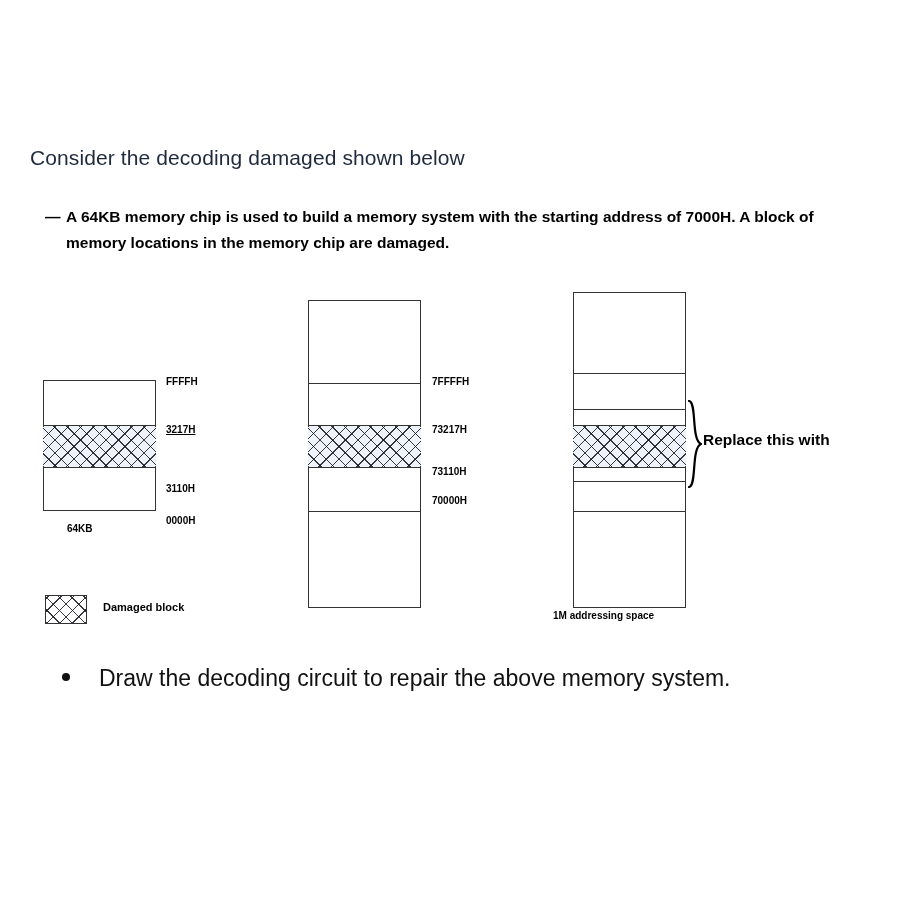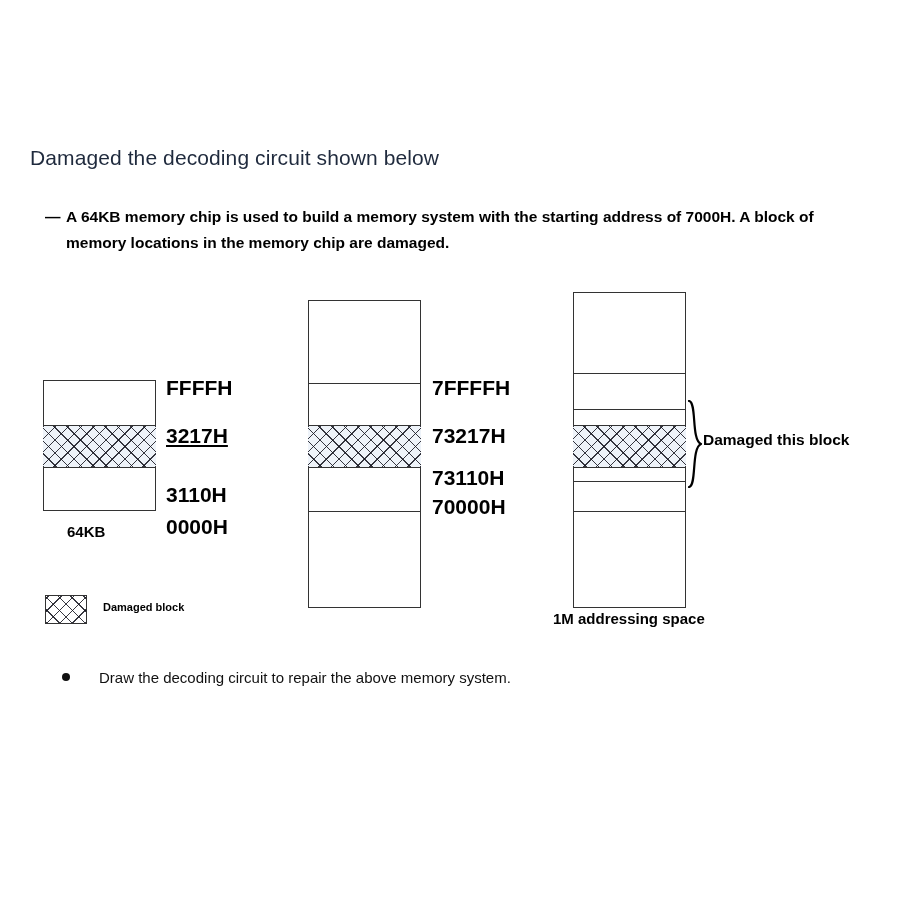--- a/index.html
+++ b/index.html
@@ -75,28 +75,28 @@
     border-top: 1.6px solid #333333;
     border-bottom: 1.6px solid #333333;
     background-color: #eef3f9;
     background-image:
       repeating-linear-gradient(45deg,  rgba(20,20,30,0.85) 0 1px, rgba(0,0,0,0) 1px 9px),
       repeating-linear-gradient(-45deg, rgba(20,20,30,0.85) 0 1px, rgba(0,0,0,0) 1px 9px);
   }
 
   .addr-label {
     position: absolute;
-    font-size: 21px;
+    font-size: 10px;
     font-weight: bold;
     white-space: nowrap;
     line-height: 1;
   }
   .cap-label {
     position: absolute;
-    font-size: 15px;
+    font-size: 10px;
     font-weight: bold;
     white-space: nowrap;
     line-height: 1;
   }
 
   
   #brace {
     position: absolute;
     left: 686px;
     top: 400px;
@@ -146,21 +146,21 @@
   
   #tasks {
     position: absolute;
     left: 62px;
     top: 664px;
     width: 800px;
   }
   .task-row {
     position: relative;
     height: 38px;
-    font-size: 15px;
+    font-size: 23px;
     font-weight: 400;
     color: #111111;
   }
   .task-row .bullet-dot {
     position: absolute;
     left: 0;
     top: 9px;
     width: 8px;
     height: 8px;
     border-radius: 50%;
@@ -169,21 +169,21 @@
   .task-row .task-text {
     display: block;
     margin-left: 37px;
     line-height: 28px;
     white-space: nowrap;
   }
 </style>
 </head>
 <body>
 
-<div id="heading">Damaged the decoding circuit shown below</div>
+<div id="heading">Consider the decoding damaged shown below</div>
 
 <div id="dash-item">
   <span class="dash-mark">—</span>
   <span class="dash-text">A 64KB memory chip is used to build a memory system with the starting address of 7000H. A block of memory locations in the memory chip are damaged.</span>
 </div>
 
 <div id="diagrams">
 
   <div class="mem-box" style="left:43px; top:380px; width:113px; height:131px;"></div>
   <div class="hatch" style="left:43px; top:425px; width:113px; height:43px;"></div>
@@ -209,21 +209,21 @@
   <div class="addr-label" style="left:432px; top:377px;">7FFFFH</div>
   <div class="addr-label" style="left:432px; top:425px;">73217H</div>
   <div class="addr-label" style="left:432px; top:467px;">73110H</div>
   <div class="addr-label" style="left:432px; top:496px;">70000H</div>
 
   <div class="cap-label" style="left:553px; top:611px;">1M addressing space</div>
 
   <svg id="brace" viewBox="0 0 20 88" preserveAspectRatio="none">
     <path d="M3,1 C11,2 5,40 15,44 C5,48 11,86 3,87" fill="none" stroke="#000000" stroke-width="2.2" stroke-linecap="round" stroke-linejoin="round"></path>
   </svg>
-  <div id="brace-label">Damaged this block</div>
+  <div id="brace-label">Replace this with</div>
 </div>
 
 <div id="legend">
   <div id="legend-swatch"></div>
   <div id="legend-text">Damaged block</div>
 </div>
 
 <div id="tasks">
   <div class="task-row">
     <span class="bullet-dot"></span>

